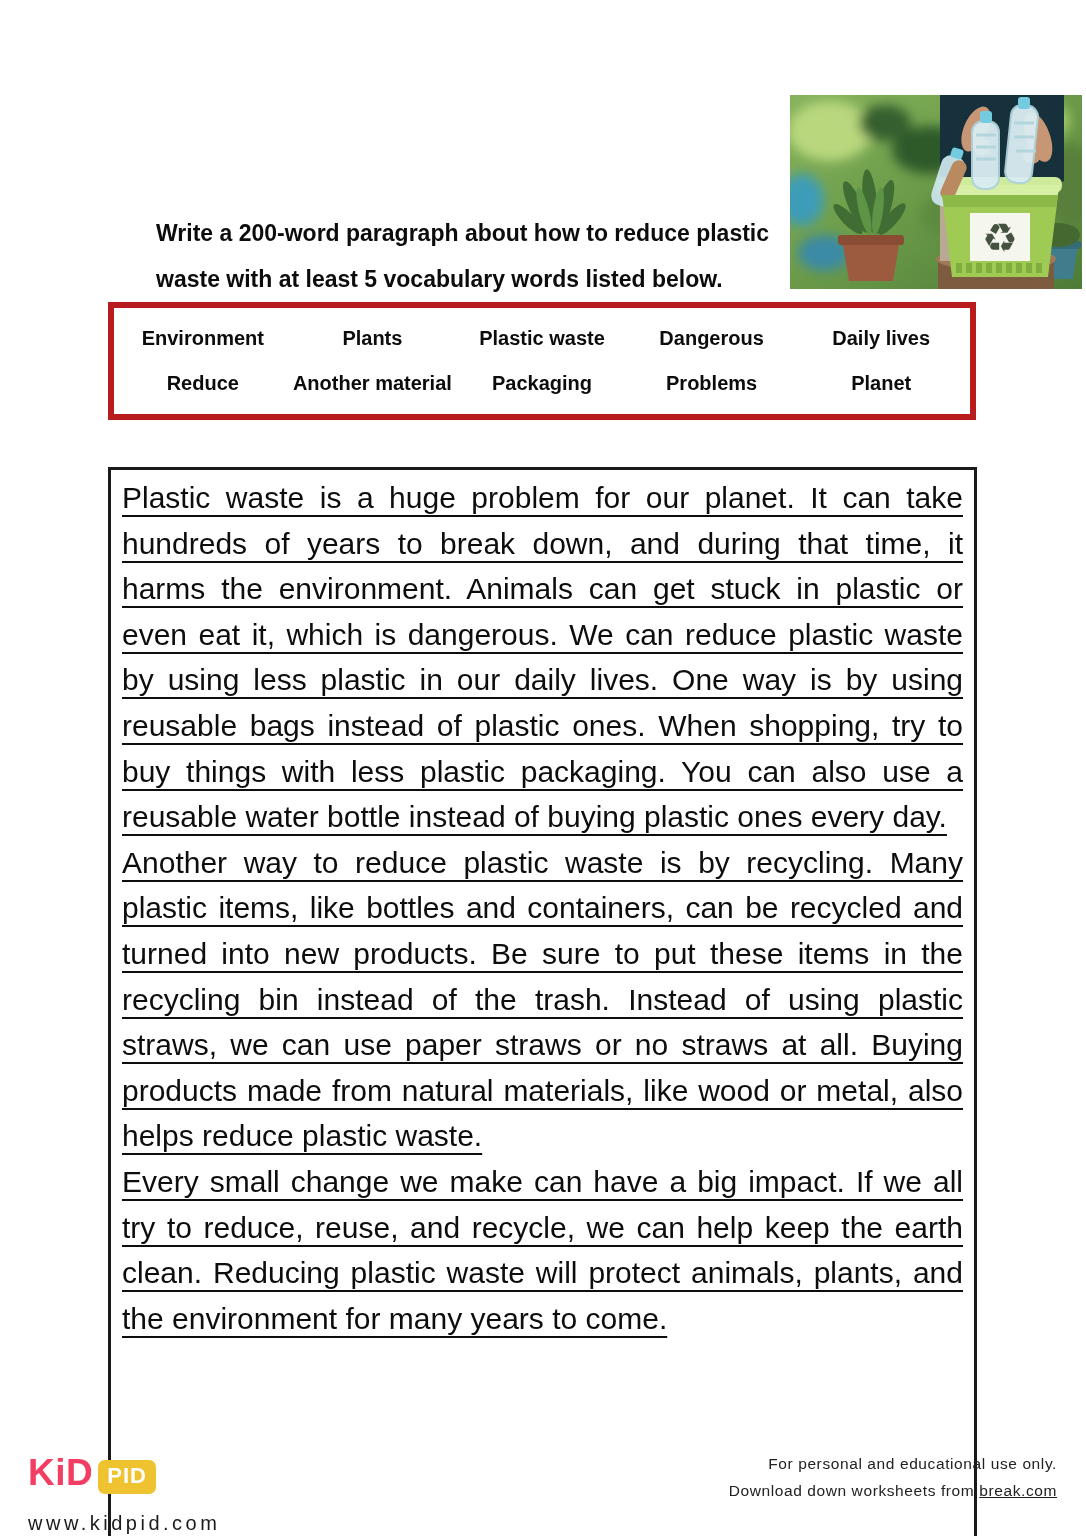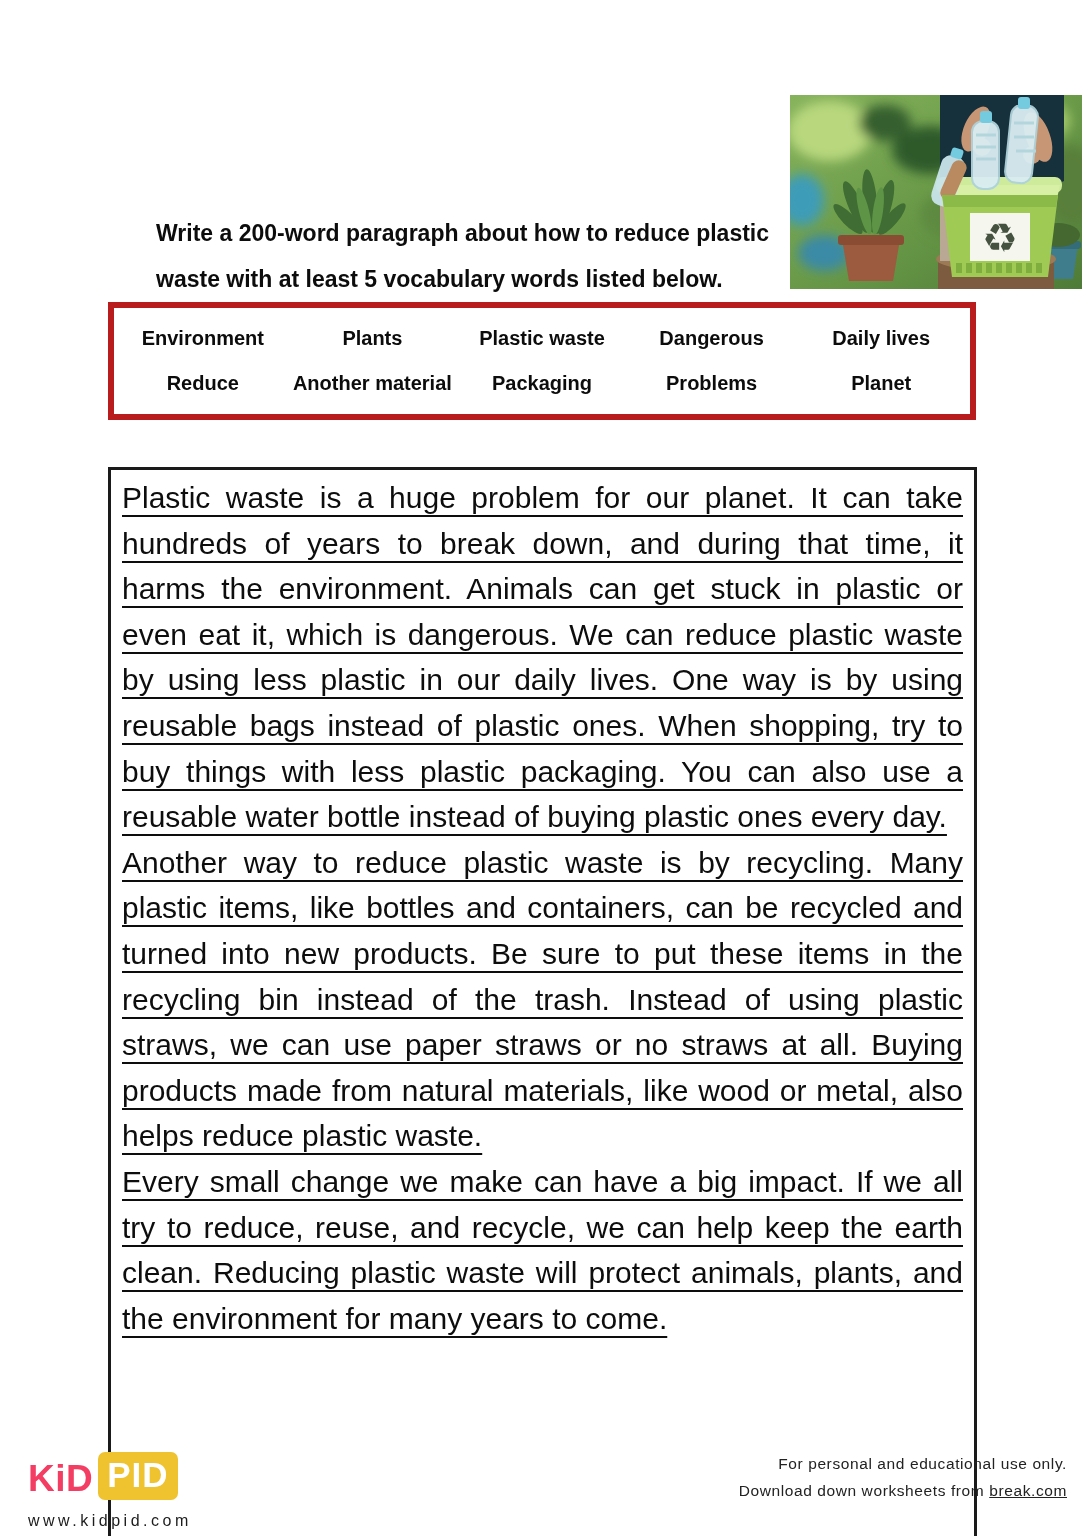--- a/index.html
+++ b/index.html
@@ -108,36 +108,36 @@
     font-size: 37px;
     font-weight: 800;
     letter-spacing: 0.5px;
     color: #f43d63;
   }
   .logo-pid {
     display: inline-block;
     margin-left: 5px;
     background: #efc22f;
     color: #ffffff;
-    font-size: 35px;
+    font-size: 22px;
     font-weight: 800;
     letter-spacing: 1px;
     padding: 3px 9px 5px 9px;
     border-radius: 7px;
   }
   .logo-site {
-    margin-top: 12px;
-    font-size: 16px;
+    margin-top: 18px;
+    font-size: 20px;
     letter-spacing: 3.5px;
     color: #1c1c1c;
   }
 
   .footer-note {
     position: absolute;
-    right: 19px;
+    right: 29px;
     top: 1450px;
     text-align: right;
     font-size: 15.5px;
     line-height: 27px;
     letter-spacing: 0.6px;
     color: #222222;
   }
   .footer-link {
     text-decoration: underline;
     color: #222222;

